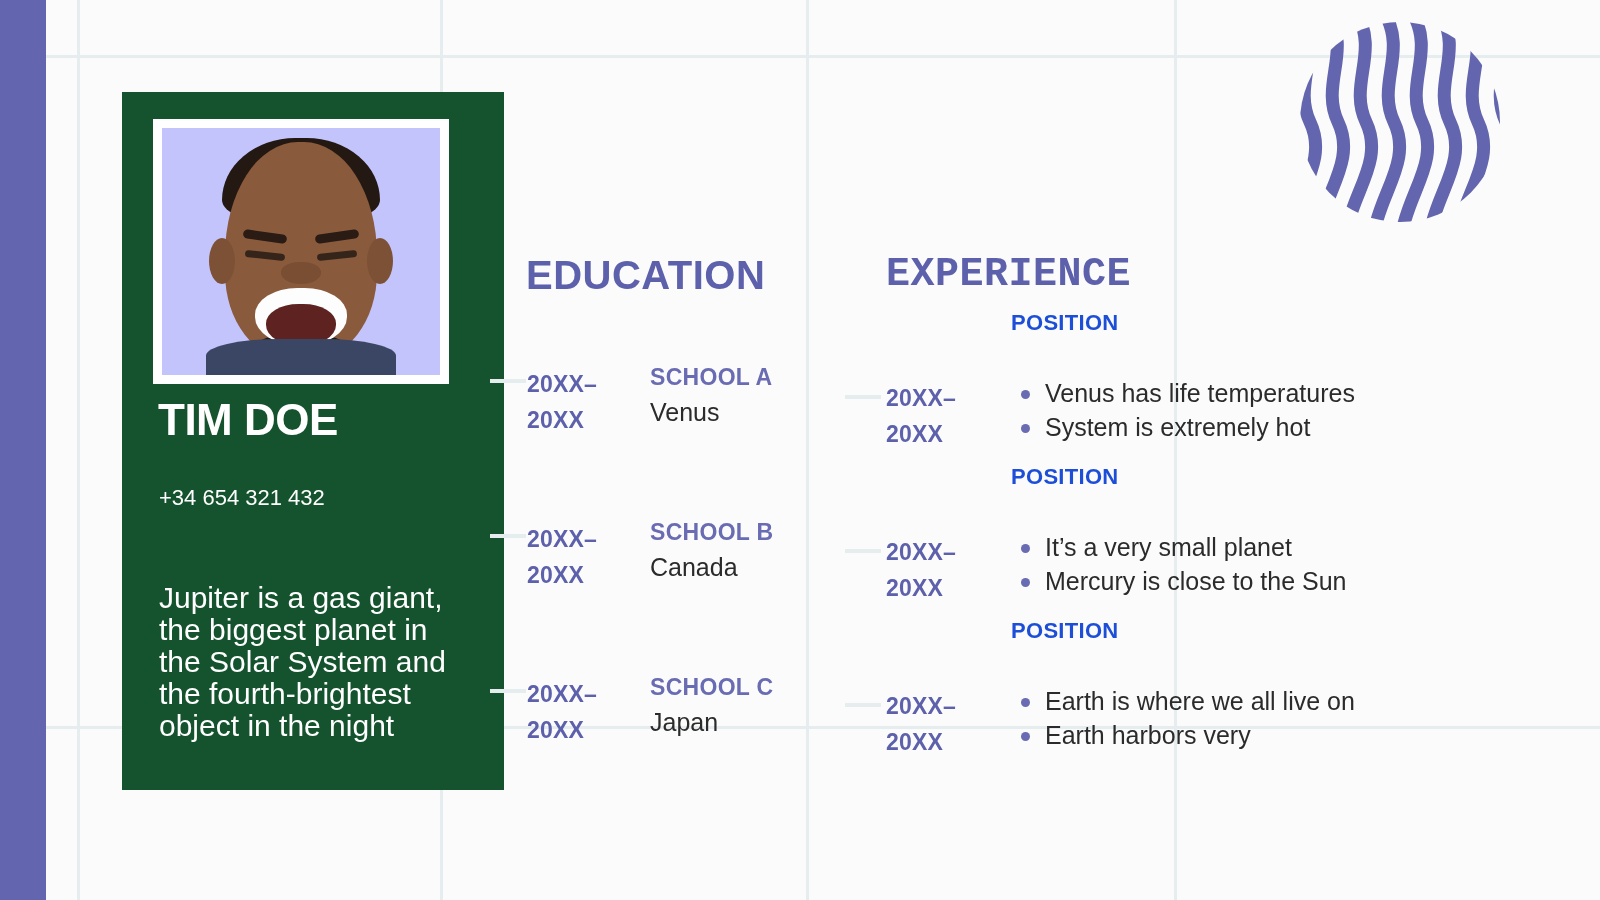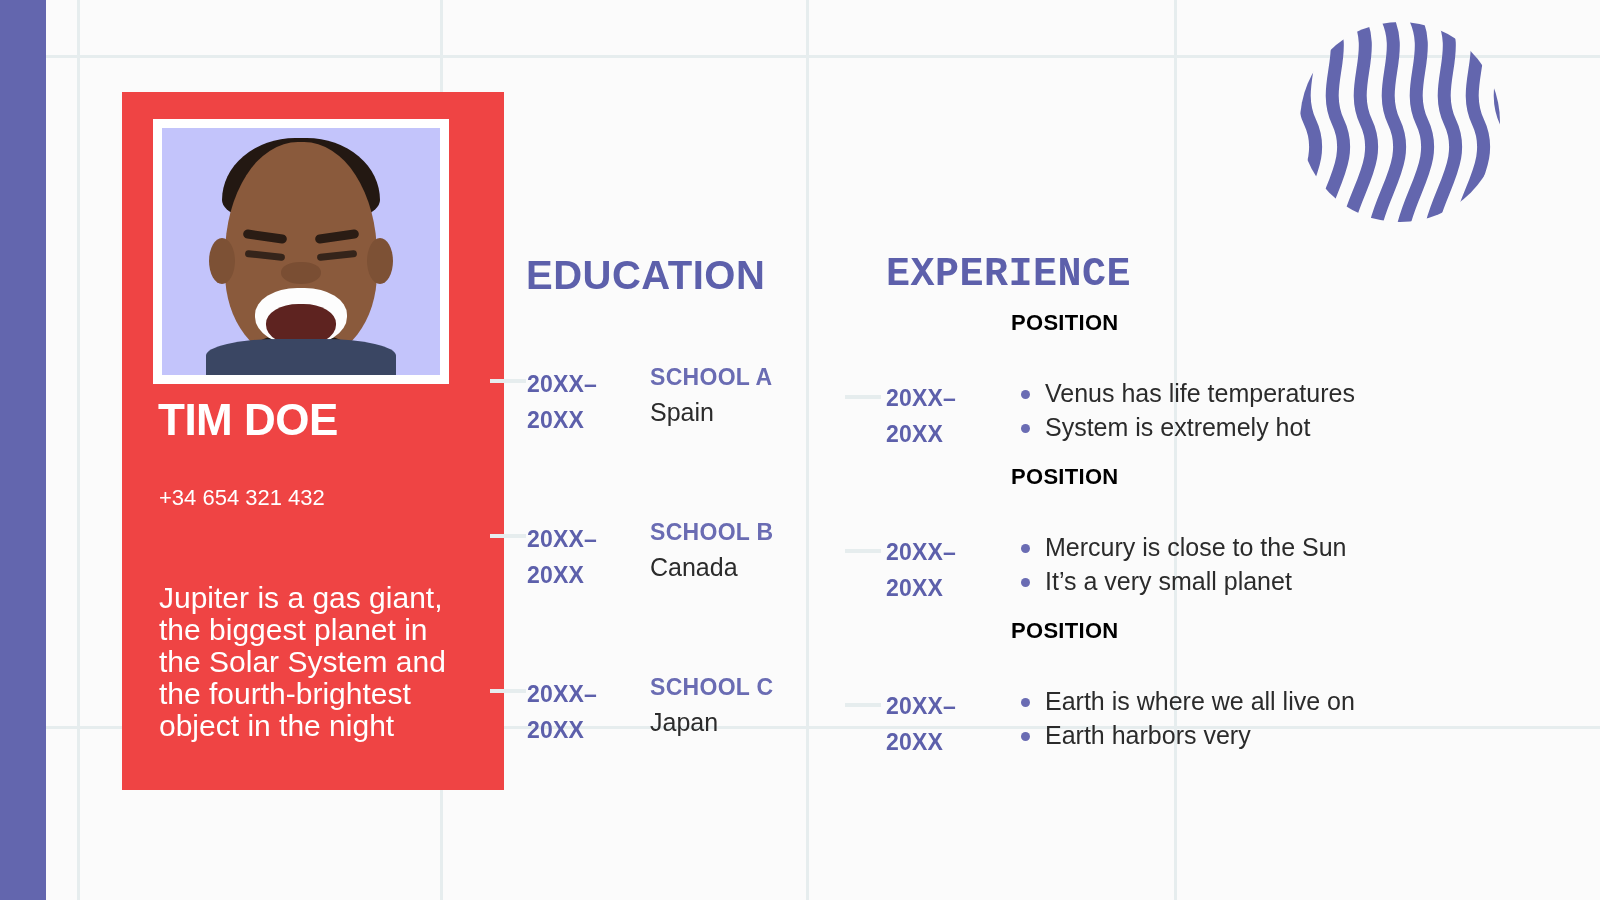--- a/index.html
+++ b/index.html
@@ -39,21 +39,21 @@
     left: 1296px; top: 18px;
     width: 208px; height: 208px;
   }
   .logo-wrap svg { display: block; }
 
   
   .profile-card {
     position: absolute;
     left: 122px; top: 92px;
     width: 382px; height: 698px;
-    background: #ef4444;
+    background: #14532d;
     box-sizing: border-box;
   }
   .photo-frame {
     position: absolute;
     left: 31px; top: 27px;
     width: 296px; height: 265px;
     background: #ffffff;
     box-sizing: border-box;
     padding: 9px;
   }
@@ -245,21 +245,21 @@
     font-weight: normal;
   }
 
   .exp-entry {
     position: relative;
     height: 154px;
   }
   .exp-position {
     position: absolute;
     left: 166px; top: 0;
-    color: #000000;
+    color: #1d4ed8;
     font-size: 22px;
     font-weight: bold;
     letter-spacing: 0.3px;
   }
   .exp-dash {
     position: absolute;
     left: 0; top: 85px;
     width: 36px; height: 4px;
     background: #e6edee;
   }
@@ -366,21 +366,21 @@
 
   <div class="col" id="education-col">
     <div class="edu-entry">
       <div class="dash"></div>
       <div class="dates">
         <div>20XX–</div>
         <div>20XX</div>
       </div>
       <div class="edu-body">
         <div class="edu-school">SCHOOL A</div>
-        <div class="edu-place">Spain</div>
+        <div class="edu-place">Venus</div>
       </div>
     </div>
 
     <div class="edu-entry">
       <div class="dash"></div>
       <div class="dates">
         <div>20XX–</div>
         <div>20XX</div>
       </div>
       <div class="edu-body">
@@ -419,22 +419,22 @@
     </div>
 
     <div class="exp-entry">
       <div class="exp-position">POSITION</div>
       <div class="exp-dash"></div>
       <div class="exp-dates">
         <div>20XX–</div>
         <div>20XX</div>
       </div>
       <ul class="exp-bullets">
+        <li>It’s a very small planet</li>
         <li>Mercury is close to the Sun</li>
-        <li>It’s a very small planet</li>
       </ul>
     </div>
 
     <div class="exp-entry">
       <div class="exp-position">POSITION</div>
       <div class="exp-dash"></div>
       <div class="exp-dates">
         <div>20XX–</div>
         <div>20XX</div>
       </div>

